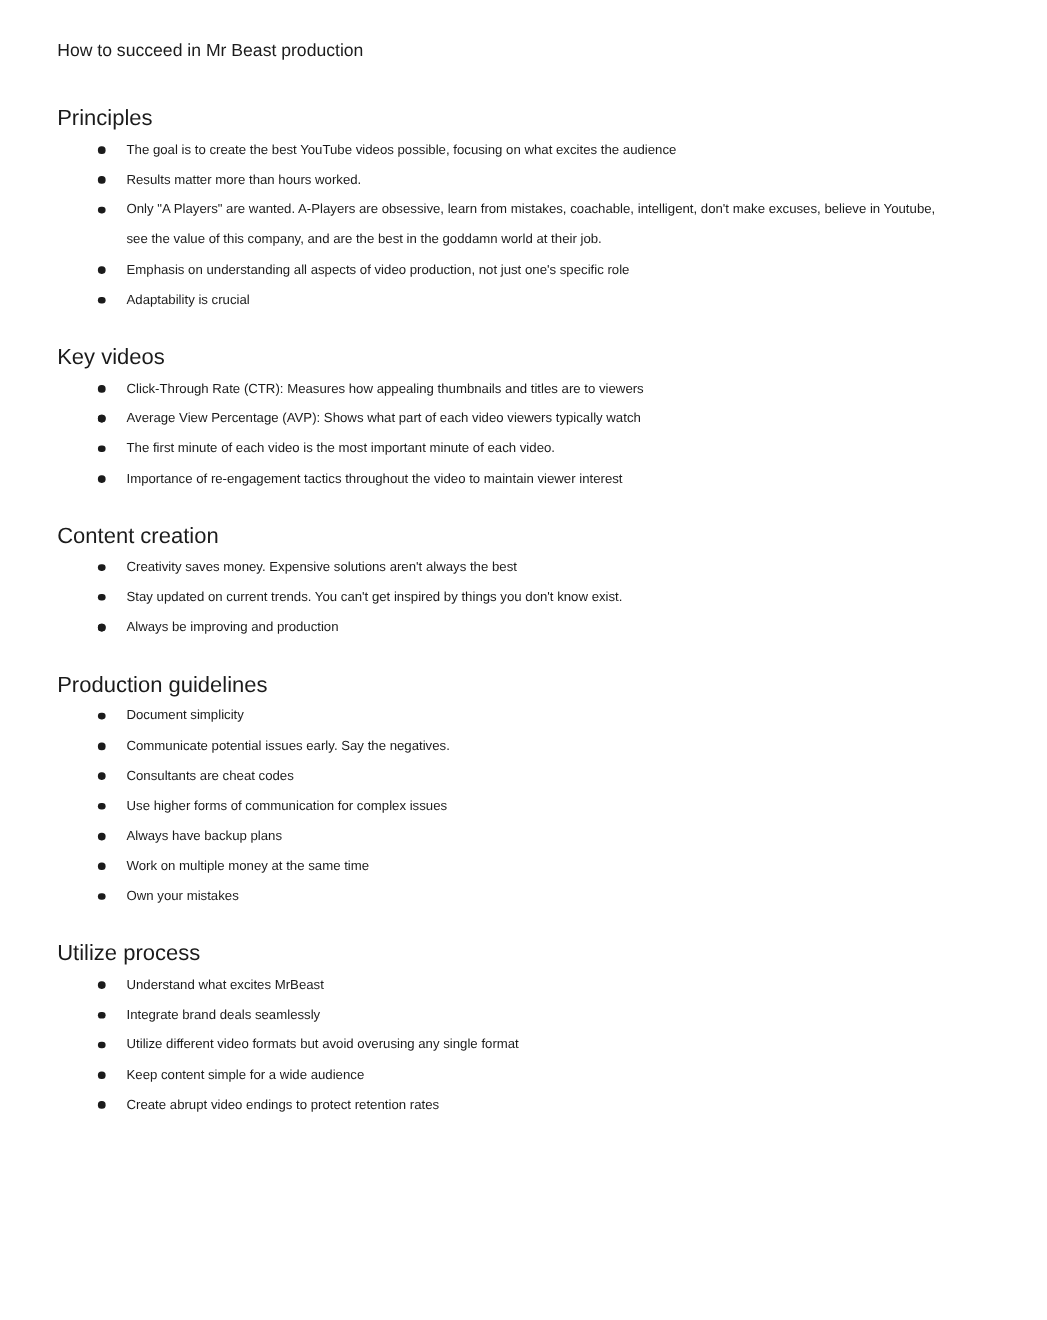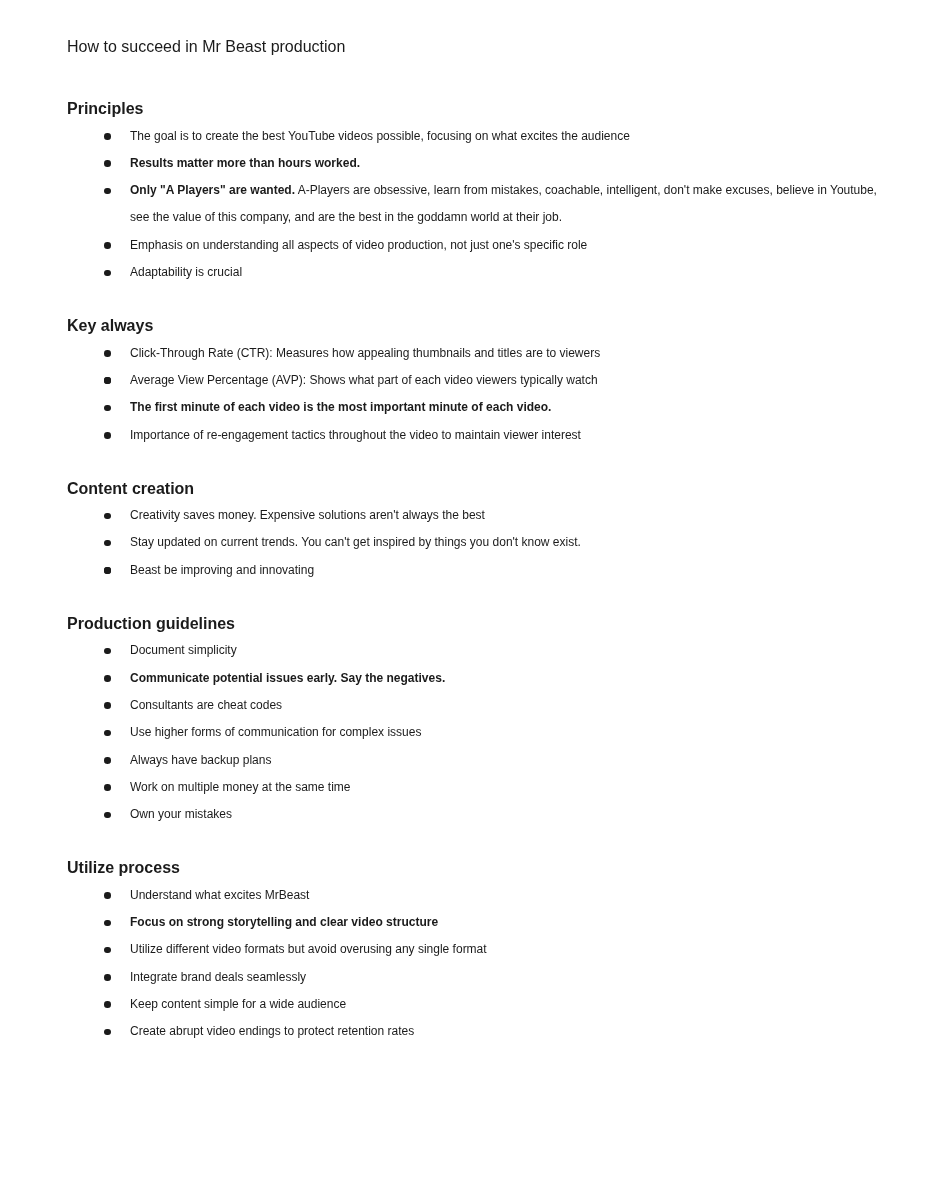--- a/index.html
+++ b/index.html
@@ -11,39 +11,39 @@
     width: 952px;
     height: 1200px;
     overflow: hidden;
     font-family: "Liberation Sans", sans-serif;
     color: #1b1b1b;
   }
   .doc-page {
     box-sizing: border-box;
     width: 952px;
     height: 1016px;
-    padding: 33px 67px 0 67px;
+    padding: 33px 67px 0 52px;
     background: #ffffff;
   }
   .doc-title {
     font-size: 16px;
     line-height: 27.3px;
     font-weight: 400;
     white-space: nowrap;
   }
   .section {
     padding-top: 26px;
   }
   .doc-sections .section:first-child {
     padding-top: 35px;
   }
   .section-heading {
-    font-size: 16px;
+    font-size: 20px;
     line-height: 27.3px;
-    font-weight: 700;
+    font-weight: 400;
   }
   ul.bullet-list {
     margin: 0;
     padding: 0;
     list-style: none;
     max-width: 818px;
   }
   li.bullet-item {
     position: relative;
     padding-left: 63px;
@@ -54,21 +54,21 @@
   .bullet-dot {
     position: absolute;
     left: 37px;
     top: 10.5px;
     width: 6.5px;
     height: 6.5px;
     border-radius: 50%;
     background: #1b1b1b;
   }
   .run-bold {
-    font-weight: 700;
+    font-weight: 400;
   }
   .run-normal {
     font-weight: 400;
   }
   .run-bold:empty, .run-normal:empty {
     display: none;
   }
 </style>
 </head>
 <body>
@@ -95,21 +95,21 @@
     <span class="bullet-dot"></span><span class="run-normal">Emphasis on understanding all aspects of video production, not just one's specific role</span>
   </li>
 
   <li class="bullet-item">
     <span class="bullet-dot"></span><span class="run-normal">Adaptability is crucial</span>
   </li>
 </ul>
   </div>
 
   <div class="section">
-    <div class="section-heading">Key always</div>
+    <div class="section-heading">Key videos</div>
     <ul class="bullet-list">
   <li class="bullet-item">
     <span class="bullet-dot"></span><span class="run-normal">Click-Through Rate (CTR): Measures how appealing thumbnails and titles are to viewers</span>
   </li>
 
   <li class="bullet-item">
     <span class="bullet-dot"></span>
   </li>
 
   <li class="bullet-item">
@@ -135,21 +135,21 @@
 
   <li class="bullet-item">
     <span class="bullet-dot"></span><span class="run-normal">Stay updated on current trends. You can't get inspired by things you don't know exist.</span>
   </li>
 
   <li class="bullet-item">
     <span class="bullet-dot"></span>
   </li>
 
   <li class="bullet-item">
-    <span class="bullet-dot"></span><span class="run-normal">Beast be improving and innovating</span>
+    <span class="bullet-dot"></span><span class="run-normal">Always be improving and production</span>
   </li>
 </ul>
   </div>
 
   <div class="section">
     <div class="section-heading">Production guidelines</div>
     <ul class="bullet-list">
   <li class="bullet-item">
     <span class="bullet-dot"></span><span class="run-normal">Document simplicity</span>
   </li>
@@ -180,30 +180,27 @@
 </ul>
   </div>
 
   <div class="section">
     <div class="section-heading">Utilize process</div>
     <ul class="bullet-list">
   <li class="bullet-item">
     <span class="bullet-dot"></span><span class="run-normal">Understand what excites MrBeast</span>
   </li>
 
-  <li class="bullet-item">
-    <span class="bullet-dot"></span><span class="run-bold">Focus on strong storytelling and clear video structure</span>
+
+  <li class="bullet-item">
+    <span class="bullet-dot"></span><span class="run-normal">Integrate brand deals seamlessly</span>
   </li>
 
   <li class="bullet-item">
     <span class="bullet-dot"></span><span class="run-normal">Utilize different video formats but avoid overusing any single format</span>
-  </li>
-
-  <li class="bullet-item">
-    <span class="bullet-dot"></span><span class="run-normal">Integrate brand deals seamlessly</span>
   </li>
 
   <li class="bullet-item">
     <span class="bullet-dot"></span><span class="run-normal">Keep content simple for a wide audience</span>
   </li>
 
   <li class="bullet-item">
     <span class="bullet-dot"></span><span class="run-normal">Create abrupt video endings to protect retention rates</span>
   </li>
 </ul>

